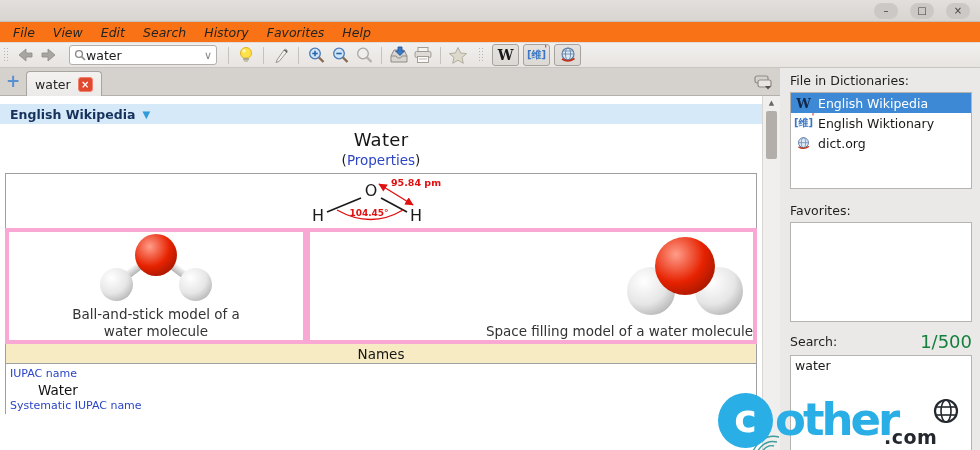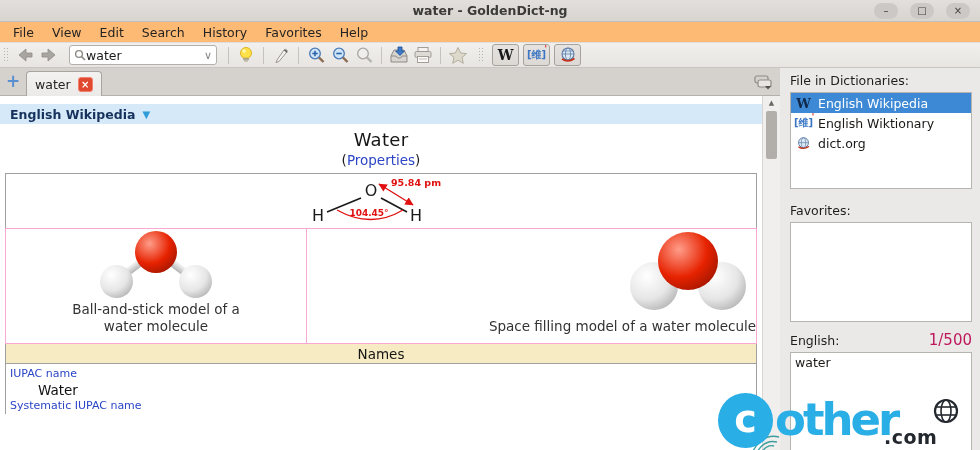--- a/index.html
+++ b/index.html
@@ -10,22 +10,22 @@
   
   .titlebar { position:absolute; left:0; top:0; width:980px; height:22px;
     background:linear-gradient(#e2dfdc,#d8d4d0); display:flex; align-items:center; justify-content:center;
     border-bottom:1px solid #c3bfbb; }
   .title-text { font-weight:bold; font-size:12.5px; color:#3c3a38; }
   .win-controls { position:absolute; right:10px; top:3px; display:flex; gap:12px; }
   .win-btn { width:24px; height:16px; border-radius:8px; background:#cbc8c5; color:#44403c;
     font-size:10px; line-height:15px; text-align:center; cursor:default; }
 
   
-  .menubar { position:absolute; left:0; top:22px; width:980px; height:21px; background:#fdba74;
-    display:flex; align-items:center; padding-left:4px; border-bottom:1px solid #e0ddda; }
+  .menubar { position:absolute; left:0; top:22px; width:980px; height:21px; background:#f97316;
+    display:flex; align-items:center; padding-left:4px; border-bottom:1px solid #e0ddda;font-style:italic; }
   .menu-item { padding:2px 9px; color:#262422; font-size:12.5px; }
   .menu-item:first-child { text-decoration:none; }
 
   
   .toolbar { position:absolute; left:0; top:43px; width:980px; height:25px;
     background:linear-gradient(#f2f0ee,#e7e4e1); border-bottom:1px solid #c9c5c1;
     display:flex; align-items:center; }
   .tb-handle { width:6px; height:16px; margin:0 4px 0 3px;
     background-image:radial-gradient(#b8b4b0 1px, transparent 1px); background-size:3px 3px; }
   .tb-btn { display:flex; align-items:center; justify-content:center; width:24px; height:21px; }
@@ -66,22 +66,22 @@
   .dict-header .name { font-weight:bold; font-size:12.5px; color:#16325c; }
   .dict-header .tri { color:#2f9bd8; font-size:10px; }
   .hatnotes { margin:7px 0 0 26px; font-style:italic; font-size:13.5px; line-height:17px; color:#111; }
   a.lnk { color:#2b45c5; text-decoration:none; }
   .article-title { text-align:center; font-size:18px; margin-top:5px; color:#161616; letter-spacing:0.3px; }
   .properties { text-align:center; font-size:13.5px; margin-top:2px; }
 
   .formula-box { margin:5px 5px 0 5px; height:56px; border:1px solid #a0a0a0;
     display:flex; align-items:center; justify-content:center; }
   .models-row { display:flex; margin:-1px 5px 0 5px; height:116px; }
-  .model-cell { border:1px solid #f9a8d4; background:#fff; display:flex; flex-direction:column;
-    align-items:center; justify-content:flex-end; padding-bottom:8px; }
+  .model-cell { border:4px solid #f9a8d4; background:#fff; display:flex; flex-direction:column;
+    align-items:center; justify-content:flex-end; padding-bottom:0; }
   .cell-left { width:302px; }
   .cell-right { flex:1; margin-left:-1px;align-items:flex-end; }
   .caption { font-size:13.5px; color:#333; text-align:center; line-height:17px; }
 
   .mol { position:relative; }
   .mol-ballstick { width:132px; height:72px; margin-bottom:4px; }
   .sphere { position:absolute; border-radius:50%; }
   .sp-red { background:radial-gradient(circle at 35% 30%, #ff9d8a 0%, #e62200 50%, #7e1000 100%); }
   .sp-white { background:radial-gradient(circle at 35% 30%, #ffffff 0%, #e6e6e6 50%, #989898 100%); }
   .stick { position:absolute; height:8px; background:linear-gradient(#f8f8f8,#b5b5b5); border-radius:3px; }
@@ -95,21 +95,21 @@
 
   
   .sidebar { position:absolute; left:780px; top:68px; width:200px; height:382px; background:#ebe9e7; padding:5px 8px 0 10px; }
   .side-label { font-size:12.5px; color:#1f1d1b; margin-bottom:4px; }
   .side-box { background:#fff; border:1px solid #b7b3af; }
   .found-box { height:97px; margin-bottom:14px; }
   .dict-row { height:20px; display:flex; align-items:center; gap:6px; padding-left:4px; font-size:12.5px; color:#1b1917; }
   .dict-row.selected { background:#3d89d6; color:#fff; }
   .fav-box { height:100px; margin-bottom:9px; }
   .hist-head { display:flex; justify-content:space-between; align-items:center; margin-bottom:3px; }
-  .hist-count { font-size:15px; color:#be185d; }
+  .hist-count { font-size:18px; color:#15803d; }
   .hist-box { height:101px; }
   .hist-item { font-size:12.5px; padding:2px 0 0 4px; color:#1b1917; }
   .li-icon { width:17px; display:flex; justify-content:center; }
   .li-w { font-family:"DejaVu Serif","Liberation Serif",serif; font-weight:bold; font-size:13px; }
   .dict-row.selected .li-w { color:#10294a; }
 
   
   .watermark { position:absolute; left:703px; top:391px; width:265px; height:59px; z-index:60; pointer-events:none; }
   .wm-c { position:absolute; left:15px; top:2px; width:55px; height:55px; border-radius:50%;
     background:#29aee6; color:#fff; font-weight:bold; font-size:38px; text-align:center; line-height:52px; }
@@ -117,21 +117,20 @@
   .wm-com { position:absolute; left:181px; top:35px; font-weight:bold; font-size:19px; color:#23282e; letter-spacing:0.5px; }
   .wm-globe { position:absolute; left:227px; top:5px; }
   .wm-arcs { position:absolute; left:46px; top:40px; }
 </style>
 </head>
 <body>
 
 <div class="app">
 
   <div class="titlebar">
-    <span class="title-text">water - GoldenDict-ng</span>
     <div class="win-controls">
       <span class="win-btn">–</span>
       <span class="win-btn">□</span>
       <span class="win-btn">×</span>
     </div>
   </div>
 
   <div class="menubar">
     <span class="menu-item">File</span>
     <span class="menu-item">View</span>
@@ -360,21 +359,21 @@
           </svg>
         </span>
         <span>dict.org</span>
       </div>
     </div>
 
     <div class="side-label">Favorites:</div>
     <div class="side-box fav-box"></div>
 
     <div class="hist-head">
-      <span class="side-label" style="margin:0;">English:</span>
+      <span class="side-label" style="margin:0;">Search:</span>
       <span class="hist-count">1/500</span>
     </div>
     <div class="side-box hist-box">
       <div class="hist-item">water</div>
     </div>
   </div>
 
   <div class="watermark">
     <svg class="wm-arcs" width="34" height="22" viewBox="0 0 34 22">
       <path d="M4 20 Q 14 2 30 6" fill="none" stroke="#1e8f8f" stroke-width="1.4" opacity="0.85"></path>

